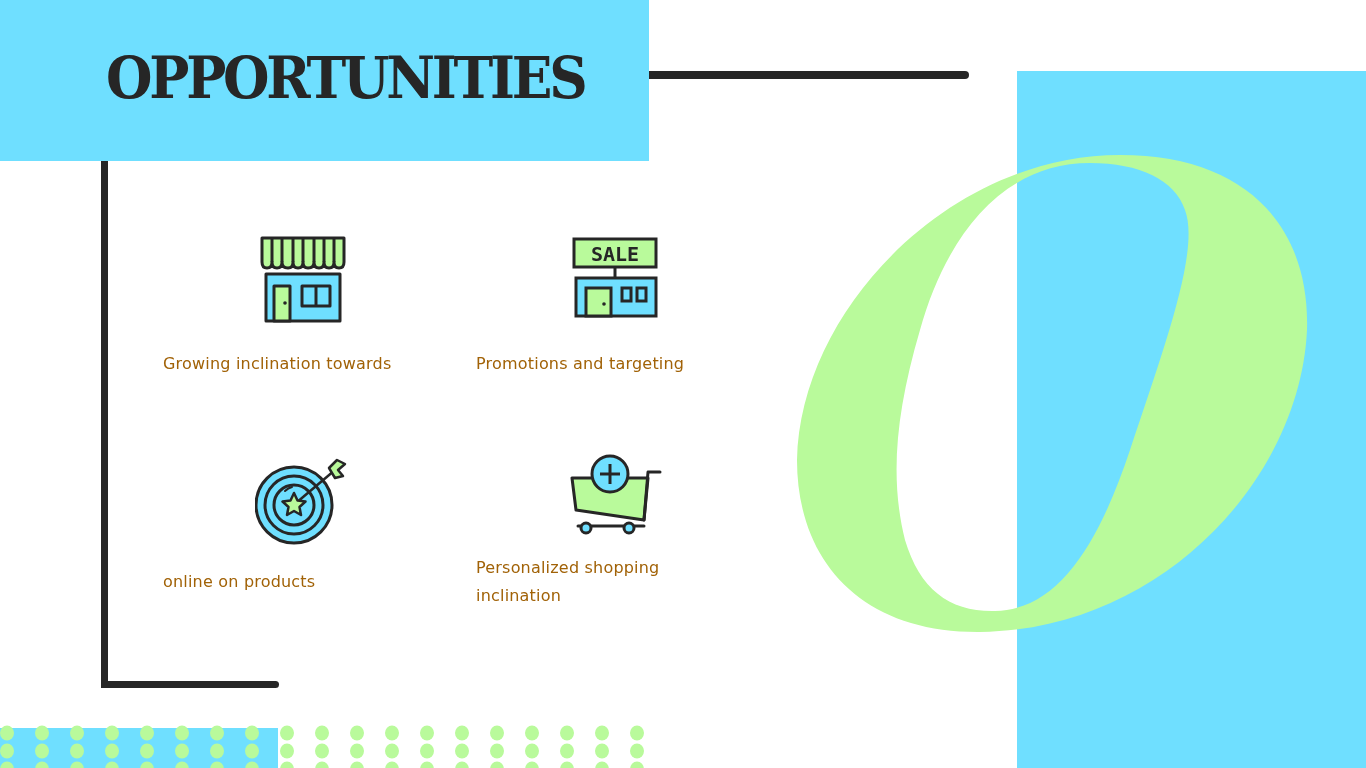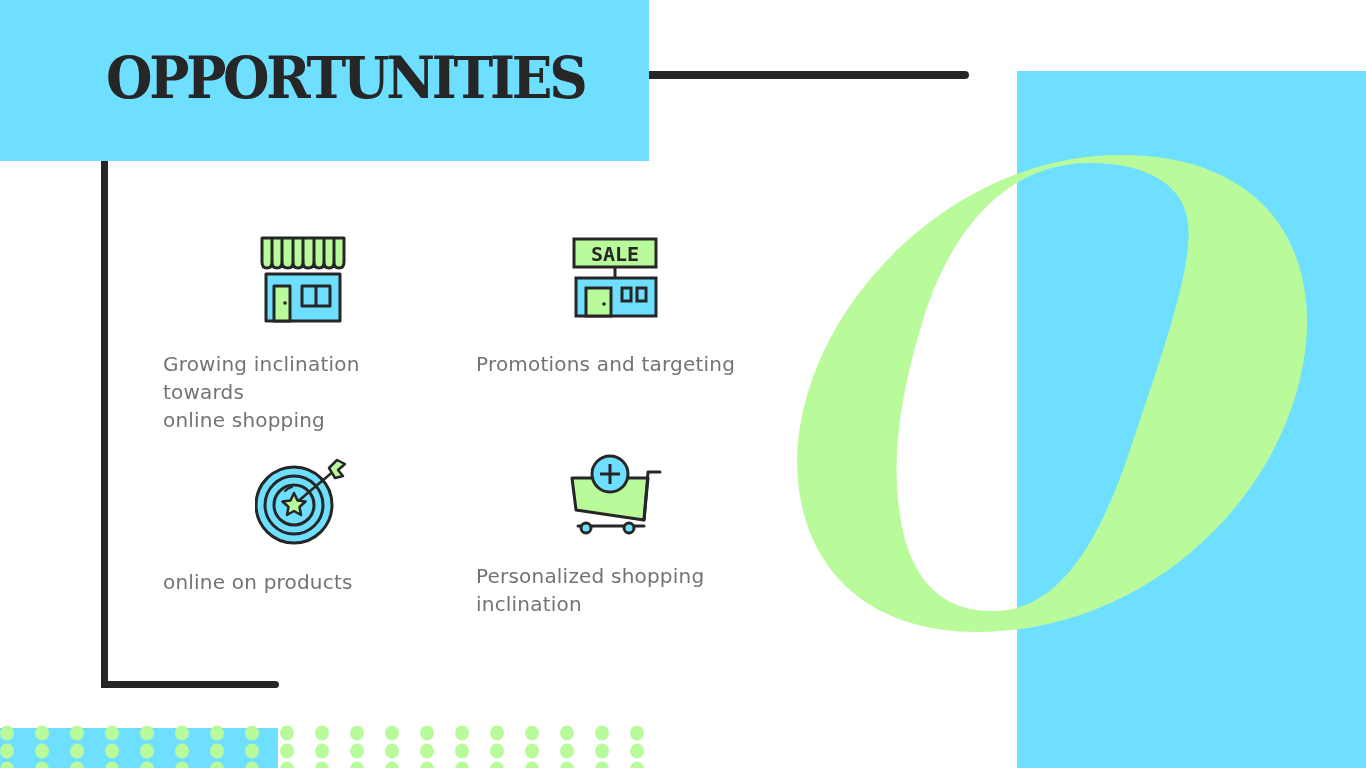--- a/index.html
+++ b/index.html
@@ -9,21 +9,21 @@
   #title { left:106px; top:44px; font-family:"DejaVu Serif", serif; font-weight:bold; font-size:58px; letter-spacing:-3.5px; color:#262626; transform:scaleX(0.92); transform-origin:left; white-space:nowrap; }
   #h-line { left:649px; top:71px; width:320px; height:8px; background:#262626; border-radius:0 4px 4px 0; }
   #v-line { left:101px; top:161px; width:7px; height:527px; background:#262626; }
   #b-line { left:101px; top:681px; width:178px; height:7px; background:#262626; border-radius:0 4px 4px 0; }
   #right-panel { left:1017px; top:71px; width:349px; height:697px; background:#6fdfff; }
   #big-o { left:780px; top:130px; }
   #dots-bg { left:0; top:728px; width:278px; height:40px; background:#6fdfff; }
   #dots { left:0; top:724px; }
   .item { width:280px; }
   .item .icon { display:block; margin:0 auto; }
-  .item .label { font-size:20px; line-height:28px; color:#737373; margin-top:26px; letter-spacing:0.2px; }
+  .item .label { font-size:16px; line-height:28px; color:#a16207; margin-top:26px; letter-spacing:0.2px; }
 </style>
 </head>
 <body>
 
 <div id="title-box" class="abs"></div>
 <div id="title" class="abs">OPPORTUNITIES</div>
 <div id="h-line" class="abs"></div>
 <div id="v-line" class="abs"></div>
 <div id="b-line" class="abs"></div>
 <div id="right-panel" class="abs"></div>
@@ -68,21 +68,20 @@
         <line x1="76" y1="2" x2="76" y2="26"></line>
       <rect x="8" y="38" width="74" height="47" fill="#6fdfff"></rect>
       <rect x="16" y="50" width="16" height="35" fill="#b9fa9b"></rect>
       <rect x="44" y="50" width="28" height="20" fill="#6fdfff"></rect>
       <line x1="58" y1="50" x2="58" y2="70"></line>
     </g>
     <circle cx="27" cy="67" r="1.8" fill="#262626"></circle>
   </svg>
   <div class="label">
     <div>Growing inclination towards</div>
-    <div>online shopping</div>
   </div>
 </div>
 
 <div class="abs item" style="left:476px; top:236px;">
   <svg class="icon" width="90" height="88" viewBox="0 0 90 88">
     <g stroke="#262626" stroke-width="3">
       <rect x="3" y="3" width="82" height="28" fill="#b9fa9b"></rect>
       <line x1="44" y1="31" x2="44" y2="42"></line>
       <rect x="5" y="42" width="80" height="38" fill="#6fdfff"></rect>
       <rect x="15" y="52" width="25" height="28" fill="#b9fa9b"></rect>
@@ -120,17 +119,17 @@
       <path d="M4 24 H80 L76 66 L8 56 Z" fill="#b9fa9b"></path>
       <polyline points="76,66 80,18 92,18" fill="none" stroke-linecap="round"></polyline>
       <line x1="10" y1="72" x2="76" y2="72" stroke-linecap="round"></line>
       <circle cx="42" cy="20" r="18" fill="#6fdfff"></circle>
       <line x1="42" y1="10" x2="42" y2="30"></line>
       <line x1="32" y1="20" x2="52" y2="20"></line>
       <circle cx="18" cy="74" r="5" fill="#6fdfff"></circle>
       <circle cx="61" cy="74" r="5" fill="#6fdfff"></circle>
     </g>
   </svg>
-  <div class="label" style="margin-top:24px;">
+  <div class="label" style="margin-top:16px;">
     <div>Personalized shopping</div>
     <div>inclination</div>
   </div>
 </div>
 
 </body></html>

